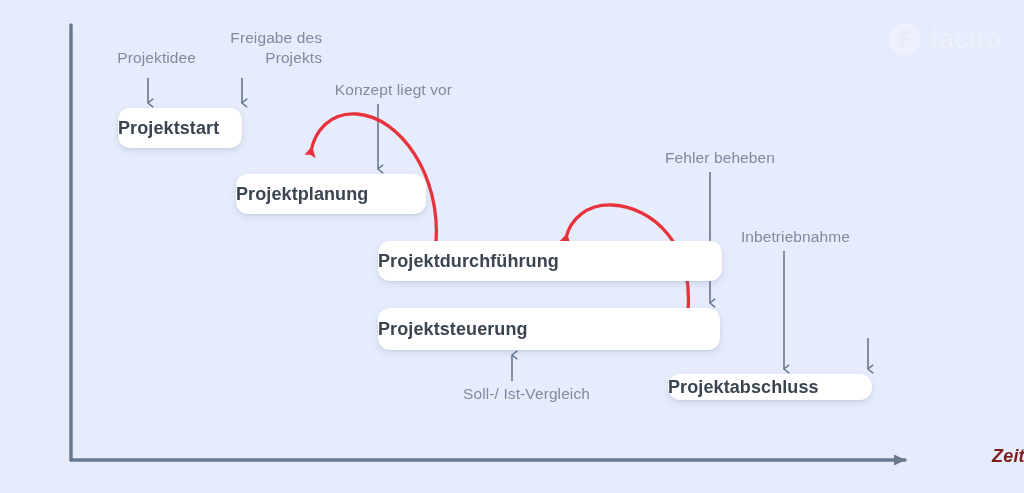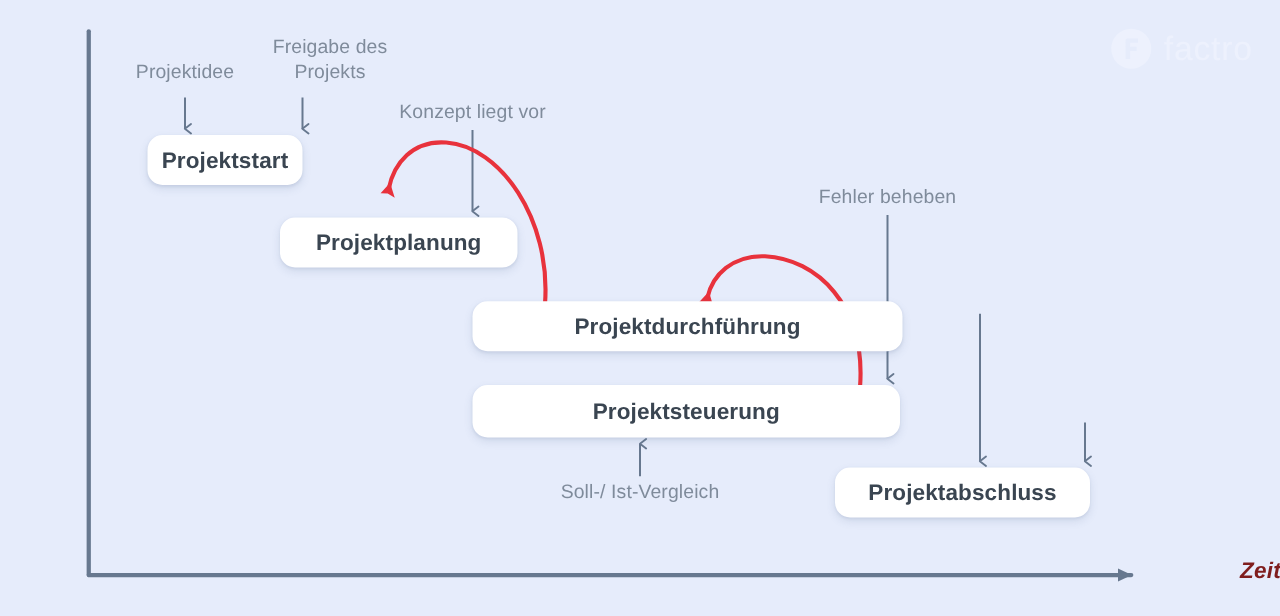--- a/index.html
+++ b/index.html
@@ -31,37 +31,37 @@
   }
   
   .phase-box {
     position: absolute;
     background: #ffffff;
     border-radius: 12px;
     box-shadow: 0 3px 7px rgba(90, 110, 150, 0.16),
                 0 1px 2px rgba(90, 110, 150, 0.10);
     display: flex;
     align-items: center;
-    justify-content: center;
+    justify-content: flex-start;
     box-sizing: border-box;
   }
   .phase-label {
     color: #3a4551;
     font-weight: bold;
     font-size: 18px;
     letter-spacing: 0.1px;
     white-space: nowrap;
   }
   
   .annotation {
     position: absolute;
     color: #7f8b9b;
     font-size: 15.5px;
     line-height: 20px;
-    text-align: center;
+    text-align: right;
     white-space: pre-line;
     letter-spacing: 0.1px;
   }
   
   #axis-caption {
     position: absolute;
     left: 992px;
     top: 446px;
     color: #7f1d1d;
     font-size: 18px;
@@ -141,45 +141,46 @@
     </g>
     <g>
       <path d="M688,310 C693,244 653,207 612,205 C586,204 570,220 566,238" fill="none" stroke="#e8323c" stroke-width="3.3" stroke-linecap="round" marker-end="url(#tip-red)"></path>
     </g>
   </svg>
 
   <div class="phase-box" style="left:118px; top:108px; width:124px; height:40px;">
     <span class="phase-label">Projektstart</span>
   </div>
 
-  <div class="phase-box" style="left:224px; top:174px; width:190px; height:40px;">
+  <div class="phase-box" style="left:236px; top:174px; width:190px; height:40px;">
     <span class="phase-label">Projektplanung</span>
   </div>
 
   <div class="phase-box" style="left:378px; top:241px; width:344px; height:40px;">
     <span class="phase-label">Projektdurchführung</span>
   </div>
 
   <div class="phase-box" style="left:378px; top:308px; width:342px; height:42px;">
     <span class="phase-label">Projektsteuerung</span>
   </div>
 
-  <div class="phase-box" style="left:668px; top:374px; width:204px; height:40px;">
+  <div class="phase-box" style="left:668px; top:374px; width:204px; height:26px;">
     <span class="phase-label">Projektabschluss</span>
   </div>
 
   <div class="annotation" style="left:100px; top:48px; width:96px;">Projektidee</div>
 
   <div class="annotation" style="left:206px; top:28px; width:116px;">Freigabe des
 Projekts</div>
 
   <div class="annotation" style="left:304px; top:80px; width:148px;">Konzept liegt vor</div>
 
   <div class="annotation" style="left:645px; top:148px; width:130px;">Fehler beheben</div>
 
+  <div class="annotation" style="left:718px; top:227px; width:132px;">Inbetriebnahme</div>
 
 
   <div class="annotation" style="left:434px; top:384px; width:156px;">Soll-/ Ist-Vergleich</div>
 
   <div id="axis-caption">Zeit</div>
 
   <div id="brand-logo">
     <svg width="34" height="34" viewBox="0 0 34 34">
       <circle cx="17" cy="17" r="16" fill="#edf1fd"></circle>
       <path d="M12.4,25.2 L12.4,10.3 C12.4,9.4 13.1,8.8 14,8.8 L22.4,8.8 L22.4,12.2 L16.1,12.2 L16.1,15.4 L21.4,15.4 L21.4,18.7 L16.1,18.7 L16.1,25.2 Z" fill="#e6ecfb"></path>

